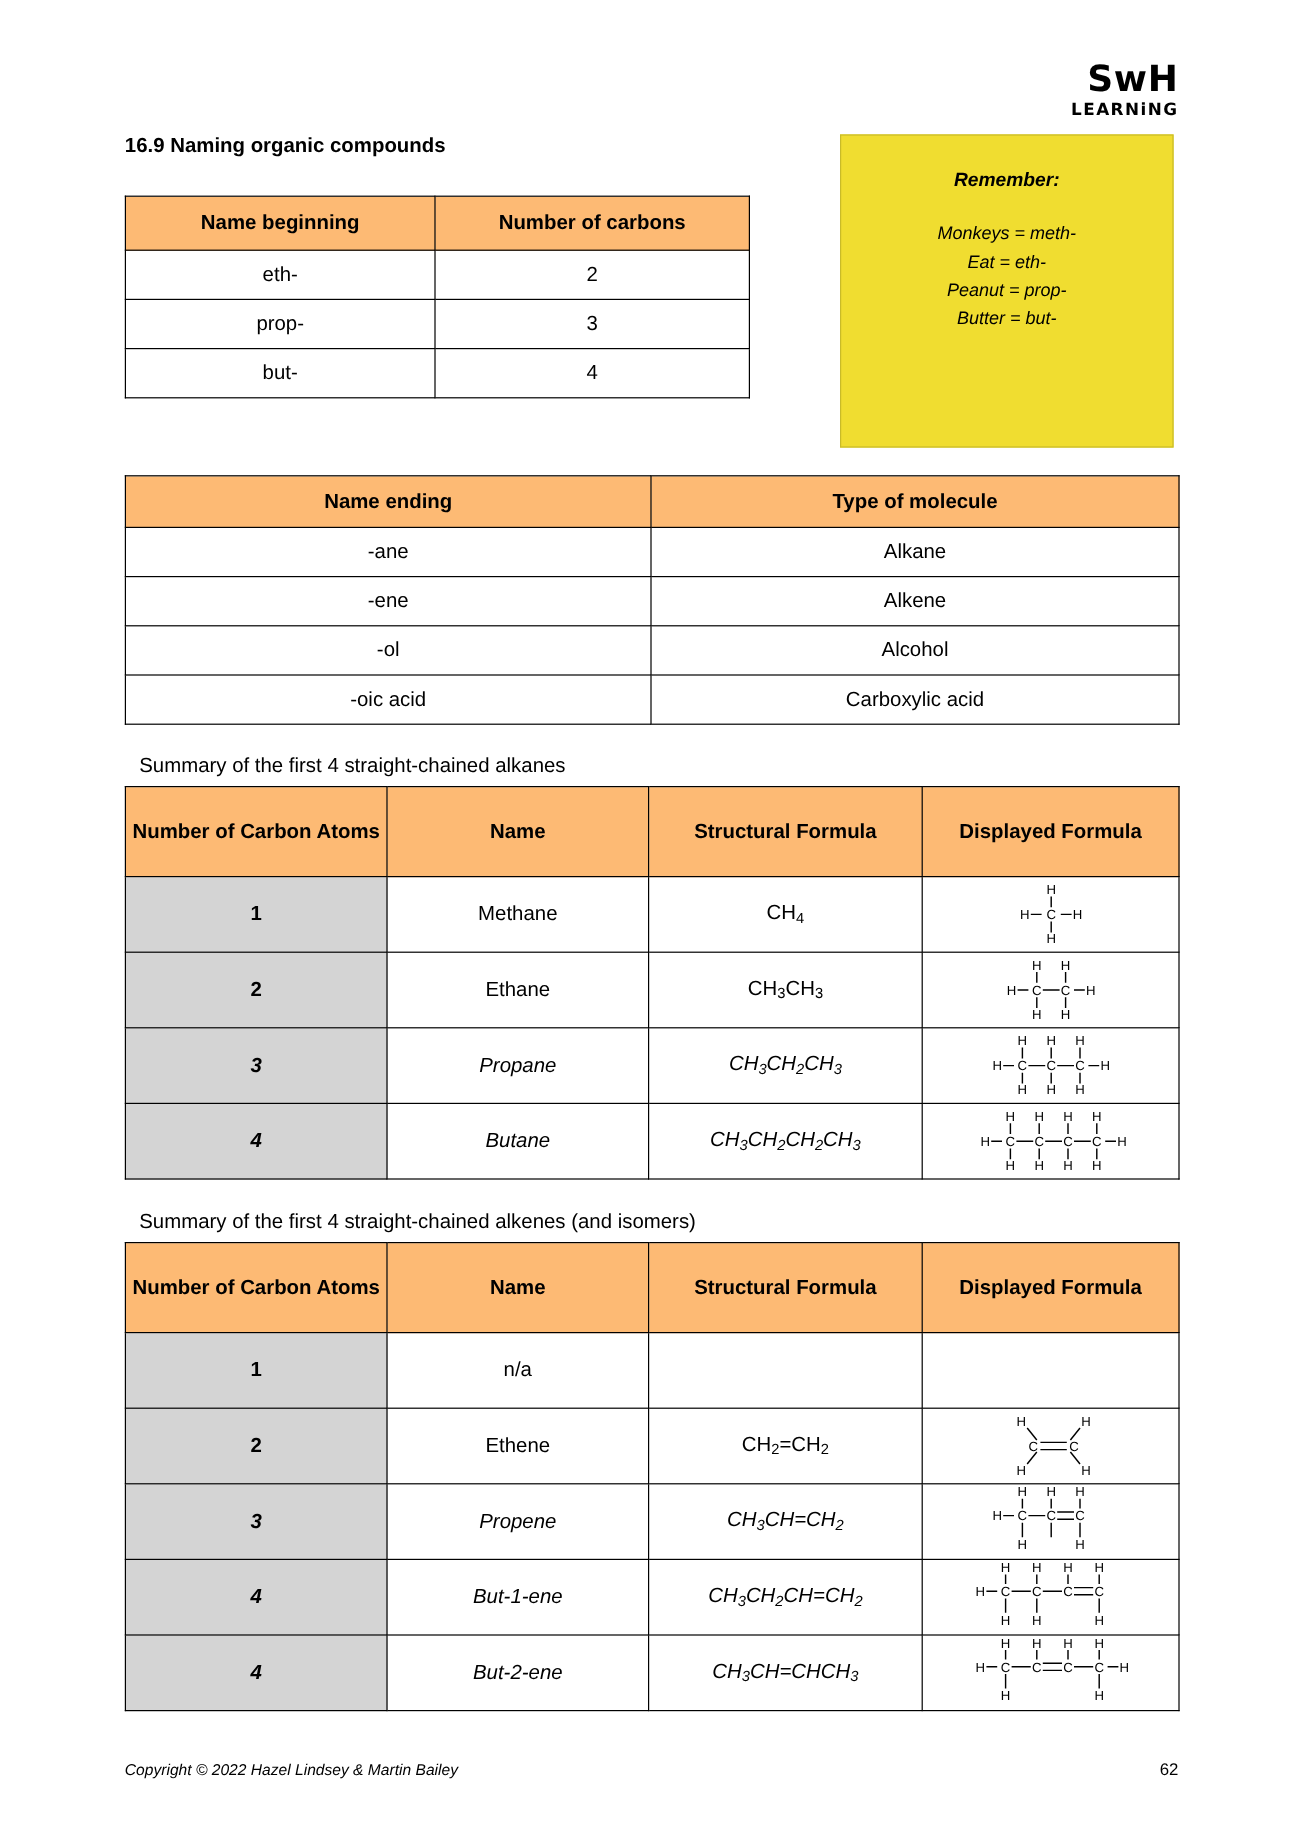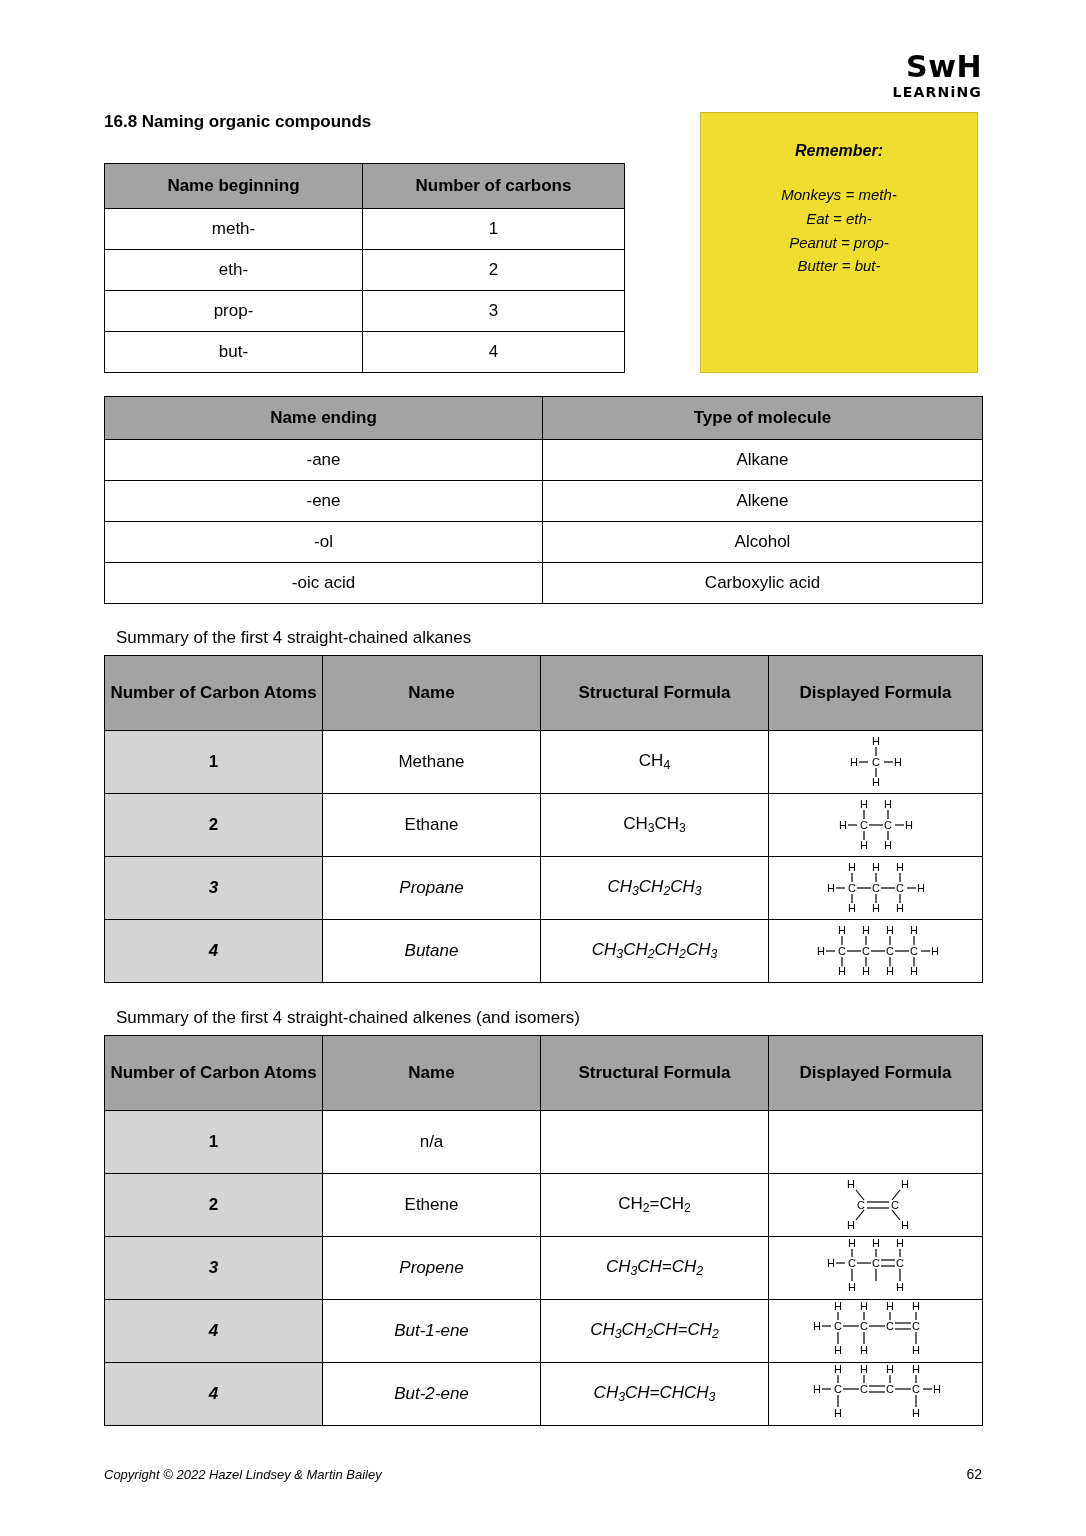--- a/index.html
+++ b/index.html
@@ -57,21 +57,21 @@
     table-layout: fixed;
   }
   td, th {
     border: 1.5px solid #000;
     text-align: center;
     font-size: 17px;
     font-weight: normal;
     padding: 0;
   }
   th {
-    background: #a3a3a3;
+    background: #fdba74;
     font-weight: bold;
   }
   
   .tbl-beginnings {
     position: absolute;
     top: 163px;
     left: 104px;
     width: 520px;
   }
   .tbl-beginnings th { height: 44px; }
@@ -161,35 +161,31 @@
 </head>
 <body>
 
 <div class="page">
 
   <div class="logo">
     <div class="logo-main">SwH</div>
     <div class="logo-sub">LEARNiNG</div>
   </div>
 
-  <div class="section-heading">16.8 Naming organic compounds</div>
+  <div class="section-heading">16.9 Naming organic compounds</div>
 
   <table class="tbl-beginnings">
     <colgroup>
         <col class="c1">
         <col class="c2">
       </colgroup>
     <tbody>
         <tr>
       <th>Name beginning</th>
       <th>Number of carbons</th>
-    </tr>
-    <tr>
-      <td>meth-</td>
-      <td>1</td>
     </tr>
     <tr>
       <td>eth-</td>
       <td>2</td>
     </tr>
     <tr>
       <td>prop-</td>
       <td>3</td>
     </tr>
     <tr>

